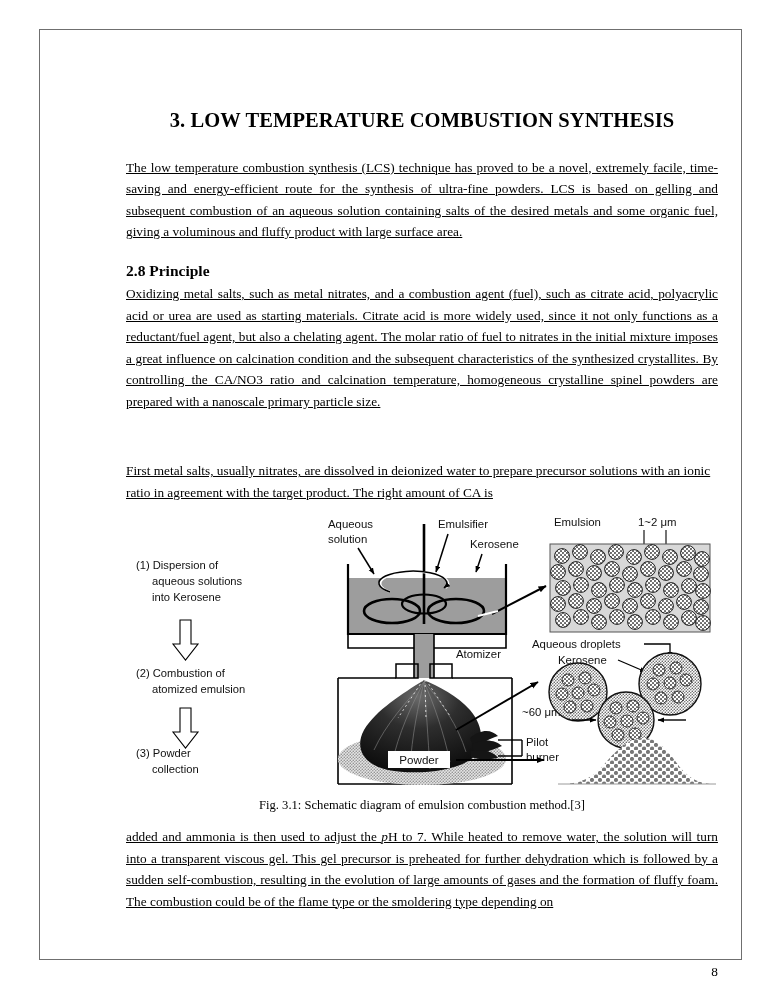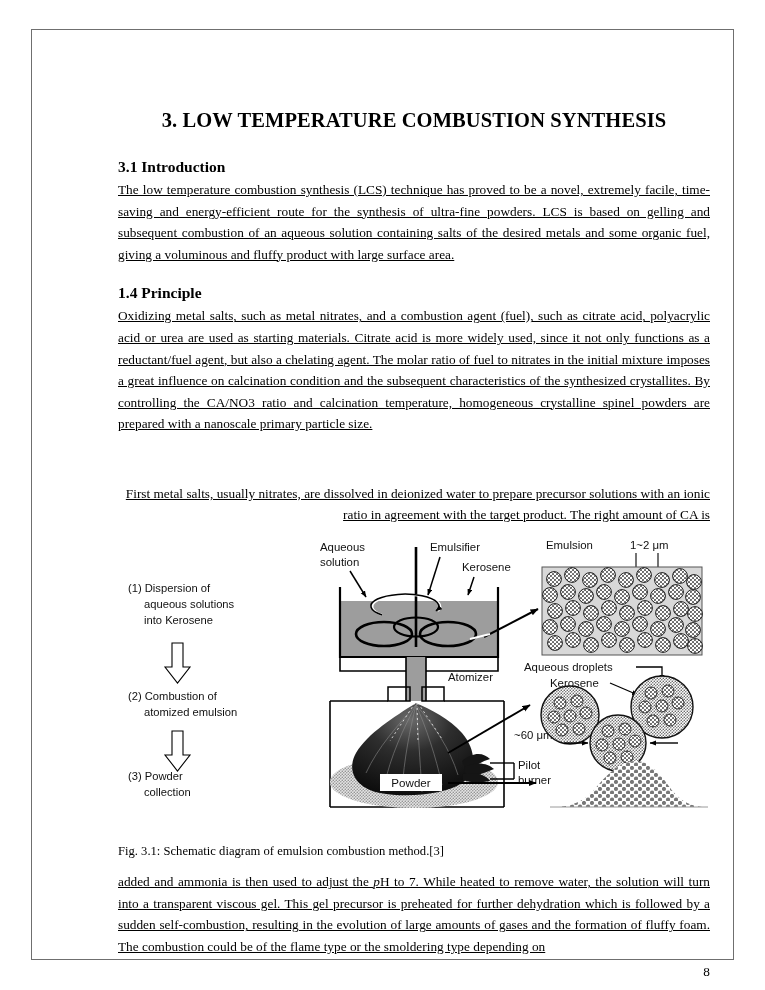--- a/index.html
+++ b/index.html
@@ -13,21 +13,21 @@
     height: 990px;
     position: relative;
     font-family: "Liberation Serif", "DejaVu Serif", serif;
     color: #000000;
     overflow: hidden;
   }
 
   
   #page-frame {
     position: absolute;
-    left: 31px;
+    left: 39px;
     top: 29px;
     width: 703px;
     height: 931px;
     border: 1px solid #6f6f6f;
     box-sizing: border-box;
     background: #ffffff;
   }
 
   #content {
     position: absolute;
@@ -52,27 +52,28 @@
     line-height: 1.25;
   }
   .para {
     font-size: 13.3px;
     line-height: 1.62;
     text-align: justify;
     margin: 0;
     hyphens: none;
     text-decoration: underline;
   }
-  .para.last-left { text-align: right; }
+  .para.last-left { text-align: left; }
   .gap-md { height: 18px; }
   .gap-xl { height: 48px; }
 
   .fig-caption {
     font-size: 12.6px;
-    margin: 23px 0 11px 0;
+    text-align: center;
+    margin: 0 0 11px 0;
     line-height: 1.4;
   }
   .ital { font-style: italic; }
 
   .page-num {
     position: absolute;
     left: 0;
     top: 856px;
     width: 592px;
     text-align: right;
@@ -89,26 +90,25 @@
   #figure svg { display: block; }
 </style>
 </head>
 <body>
 
 <div id="page-frame">
   <div id="content">
 
     <h1 class="doc-title">3. LOW TEMPERATURE COMBUSTION SYNTHESIS</h1>
 
-    <h2 class="sec-head">3.1 Introduction</h2>
     <p class="para">The low temperature combustion synthesis (LCS) technique has proved to be a novel, extremely facile, time-saving and energy-efficient route for the synthesis of ultra-fine powders. LCS is based on gelling and subsequent combustion of an aqueous solution containing salts of the desired metals and some organic fuel, giving a voluminous and fluffy product with large surface area.</p>
 
     <div class="gap-md"></div>
 
-    <h2 class="sec-head">1.4 Principle</h2>
+    <h2 class="sec-head">2.8 Principle</h2>
     <p class="para">Oxidizing metal salts, such as metal nitrates, and a combustion agent (fuel), such as citrate acid, polyacrylic acid or urea are used as starting materials. Citrate acid is more widely used, since it not only functions as a reductant/fuel agent, but also a chelating agent. The molar ratio of fuel to nitrates in the initial mixture imposes a great influence on calcination condition and the subsequent characteristics of the synthesized crystallites. By controlling the CA/NO3 ratio and calcination temperature, homogeneous crystalline spinel powders are prepared with a nanoscale primary particle size.</p>
 
     <div class="gap-xl"></div>
 
     <p class="para last-left">First metal salts, usually nitrates, are dissolved in deionized water to prepare precursor solutions with an ionic ratio in agreement with the target product. The right amount of CA is</p>
 
     <div id="figure">
       <svg width="592" height="285" viewBox="0 0 592 285" xmlns="http://www.w3.org/2000/svg">
         <defs>
 

